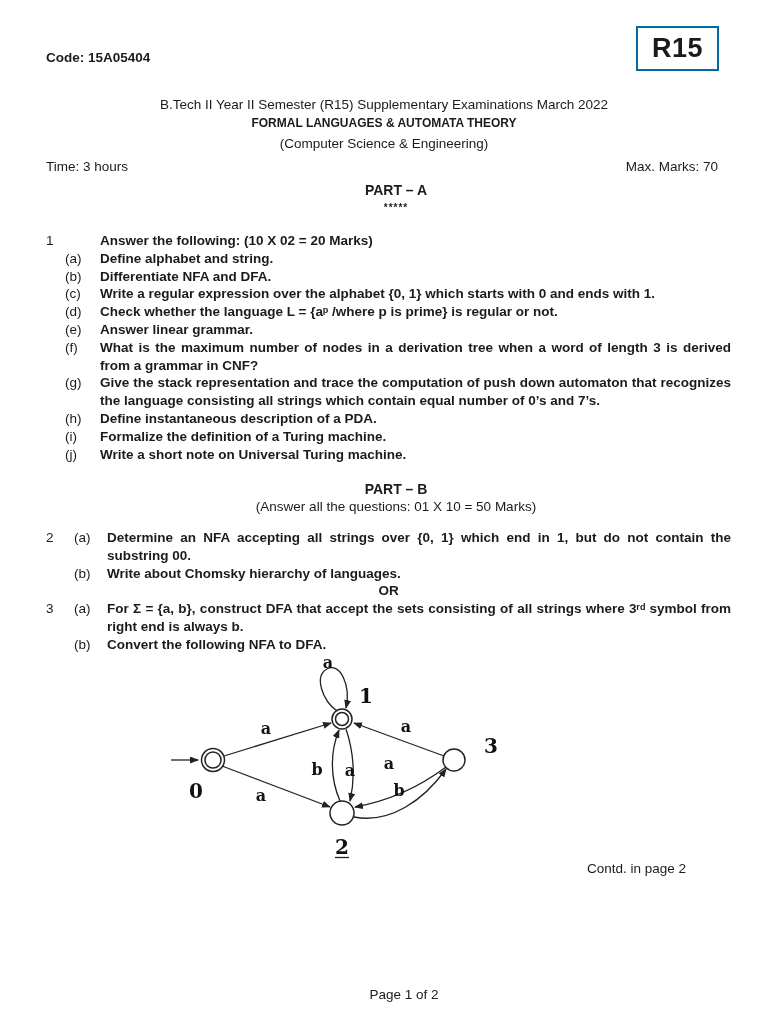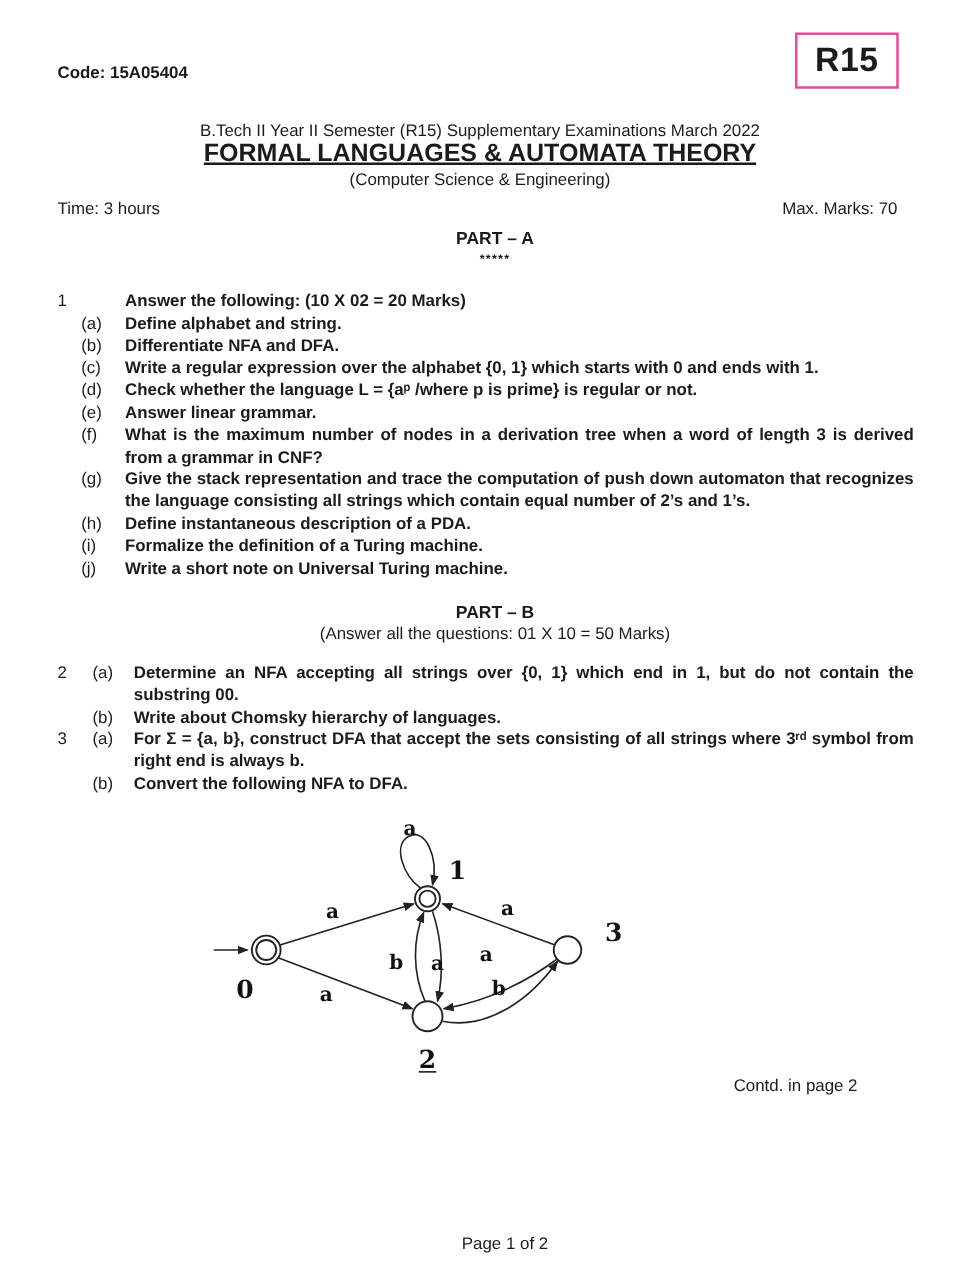--- a/index.html
+++ b/index.html
@@ -1,25 +1,25 @@
 <!DOCTYPE html>
 <html><head>
 <meta charset="utf-8">
 <style>
   html,body{margin:0;padding:0;}
   body{width:768px;height:1024px;background:#ffffff;position:relative;
        font-family:"Liberation Sans",sans-serif;color:#1b1b1b;font-size:13.5px;}
   .abs{position:absolute;}
   .code-line{left:46px;top:50px;font-weight:bold;}
-  .r15-box{left:636px;top:26px;width:79px;height:41px;border:2px solid #ec4899;
+  .r15-box{left:636px;top:26px;width:79px;height:41px;border:2px solid #0369a1;
            display:flex;align-items:center;justify-content:center;
            font-weight:bold;font-size:27px;letter-spacing:0.5px;}
   .center-block{left:0;width:768px;text-align:center;}
   .hdr{top:95px;line-height:19.3px;}
-  .hdr .t2{font-weight:bold;font-size:20px;text-decoration:underline;}
+  .hdr .t2{font-weight:bold;font-size:12px;}
   .time-row{left:46px;top:159px;width:672px;display:flex;justify-content:space-between;}
   .part-head{line-height:17px;padding-left:12px;}
   .part-head .ph-title{font-weight:bold;font-size:14px;}
   .part-head .ph-stars{font-weight:bold;font-size:10px;letter-spacing:1px;}
   .pa-head{top:182px;}
   .pb-head{top:481px;}
   .qa-block{left:46px;top:232px;width:685px;}
   .qb-block{left:46px;top:529px;width:685px;}
   .qa-row{display:grid;grid-template-columns:19px 35px 1fr;line-height:17.8px;}
   .qb-row{display:grid;grid-template-columns:28px 33px 1fr;line-height:17.8px;}
@@ -89,21 +89,21 @@
       <span class="col-text">Answer linear grammar.</span>
     </div>
   <div class="qa-row">
       <span></span>
       <span>(f)</span>
       <span class="col-text">What is the maximum number of nodes in a derivation tree when a word of length 3 is derived from a grammar in CNF?</span>
     </div>
   <div class="qa-row">
       <span></span>
       <span>(g)</span>
-      <span class="col-text">Give the stack representation and trace the computation of push down automaton that recognizes the language consisting all strings which contain equal number of 2’s and 1’s.</span>
+      <span class="col-text">Give the stack representation and trace the computation of push down automaton that recognizes the language consisting all strings which contain equal number of 0’s and 7’s.</span>
     </div>
   <div class="qa-row">
       <span></span>
       <span>(h)</span>
       <span class="col-text">Define instantaneous description of a PDA.</span>
     </div>
   <div class="qa-row">
       <span></span>
       <span>(i)</span>
       <span class="col-text">Formalize the definition of a Turing machine.</span>
@@ -124,20 +124,21 @@
   <div class="qb-row">
     <span>2</span>
     <span>(a)</span>
     <span class="col-text">Determine an NFA accepting all strings over {0, 1} which end in 1, but do not contain the substring 00.</span>
   </div>
   <div class="qb-row">
     <span></span>
     <span>(b)</span>
     <span class="col-text">Write about Chomsky hierarchy of languages.</span>
   </div>
+  <div class="or-row">OR</div>
   <div class="qb-row">
     <span>3</span>
     <span>(a)</span>
     <span class="col-text">For Σ = {a, b}, construct DFA that accept the sets consisting of all strings where 3ʳᵈ symbol from right end is always b.</span>
   </div>
   <div class="qb-row">
     <span></span>
     <span>(b)</span>
     <span class="col-text">Convert the following NFA to DFA.</span>
   </div>

